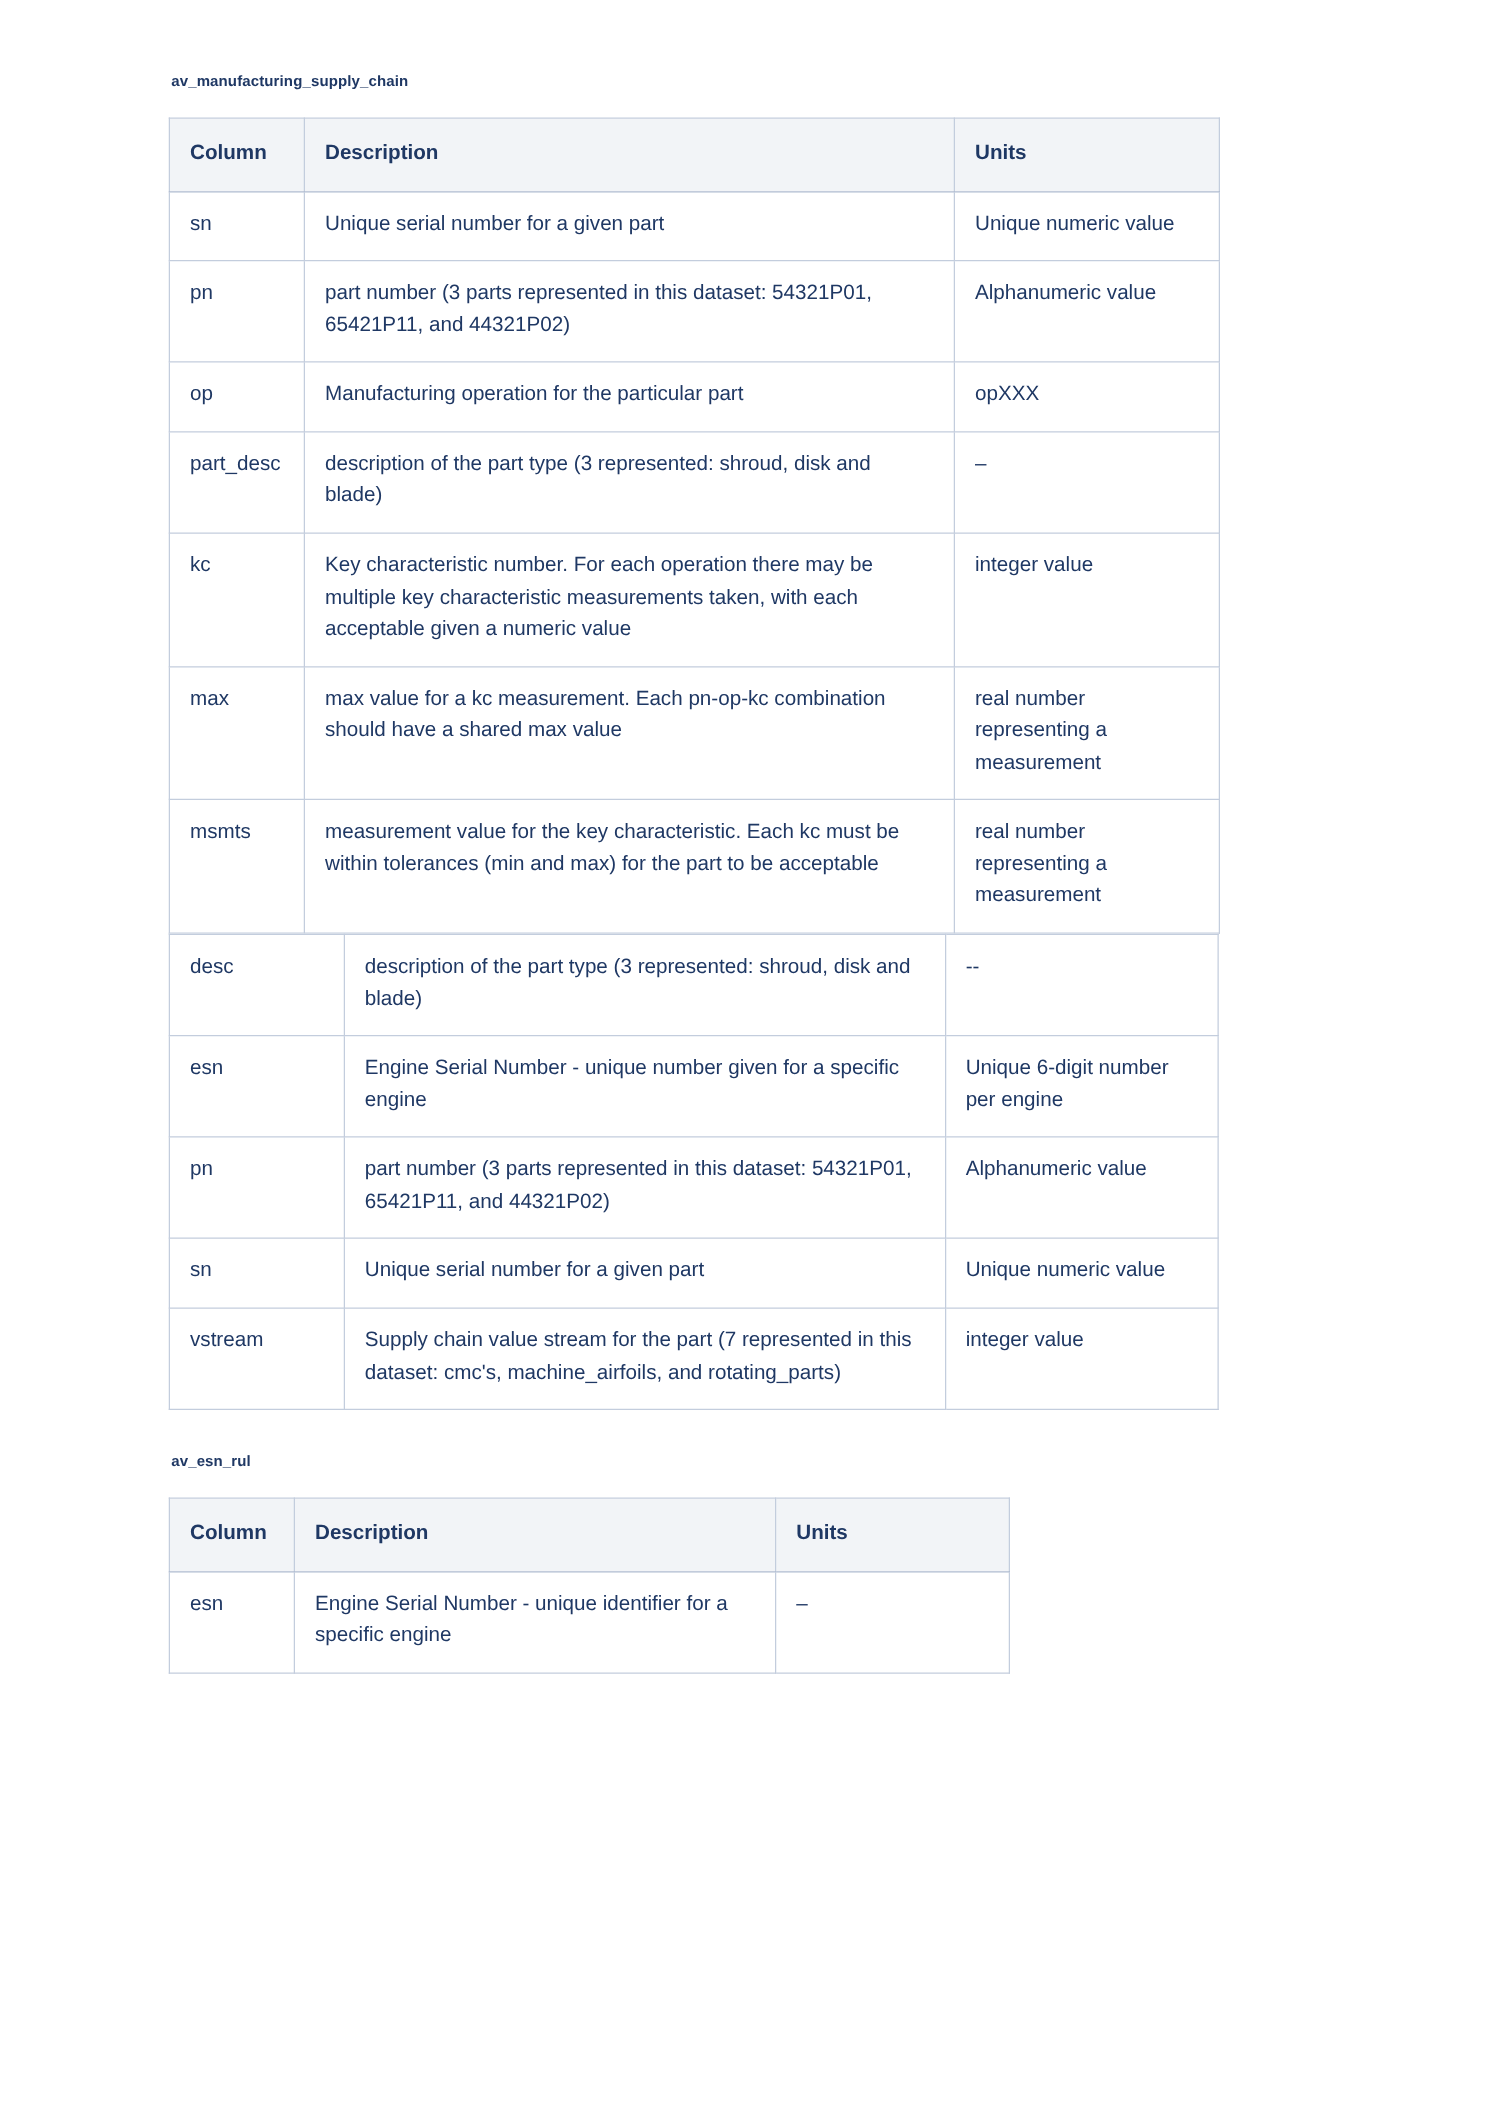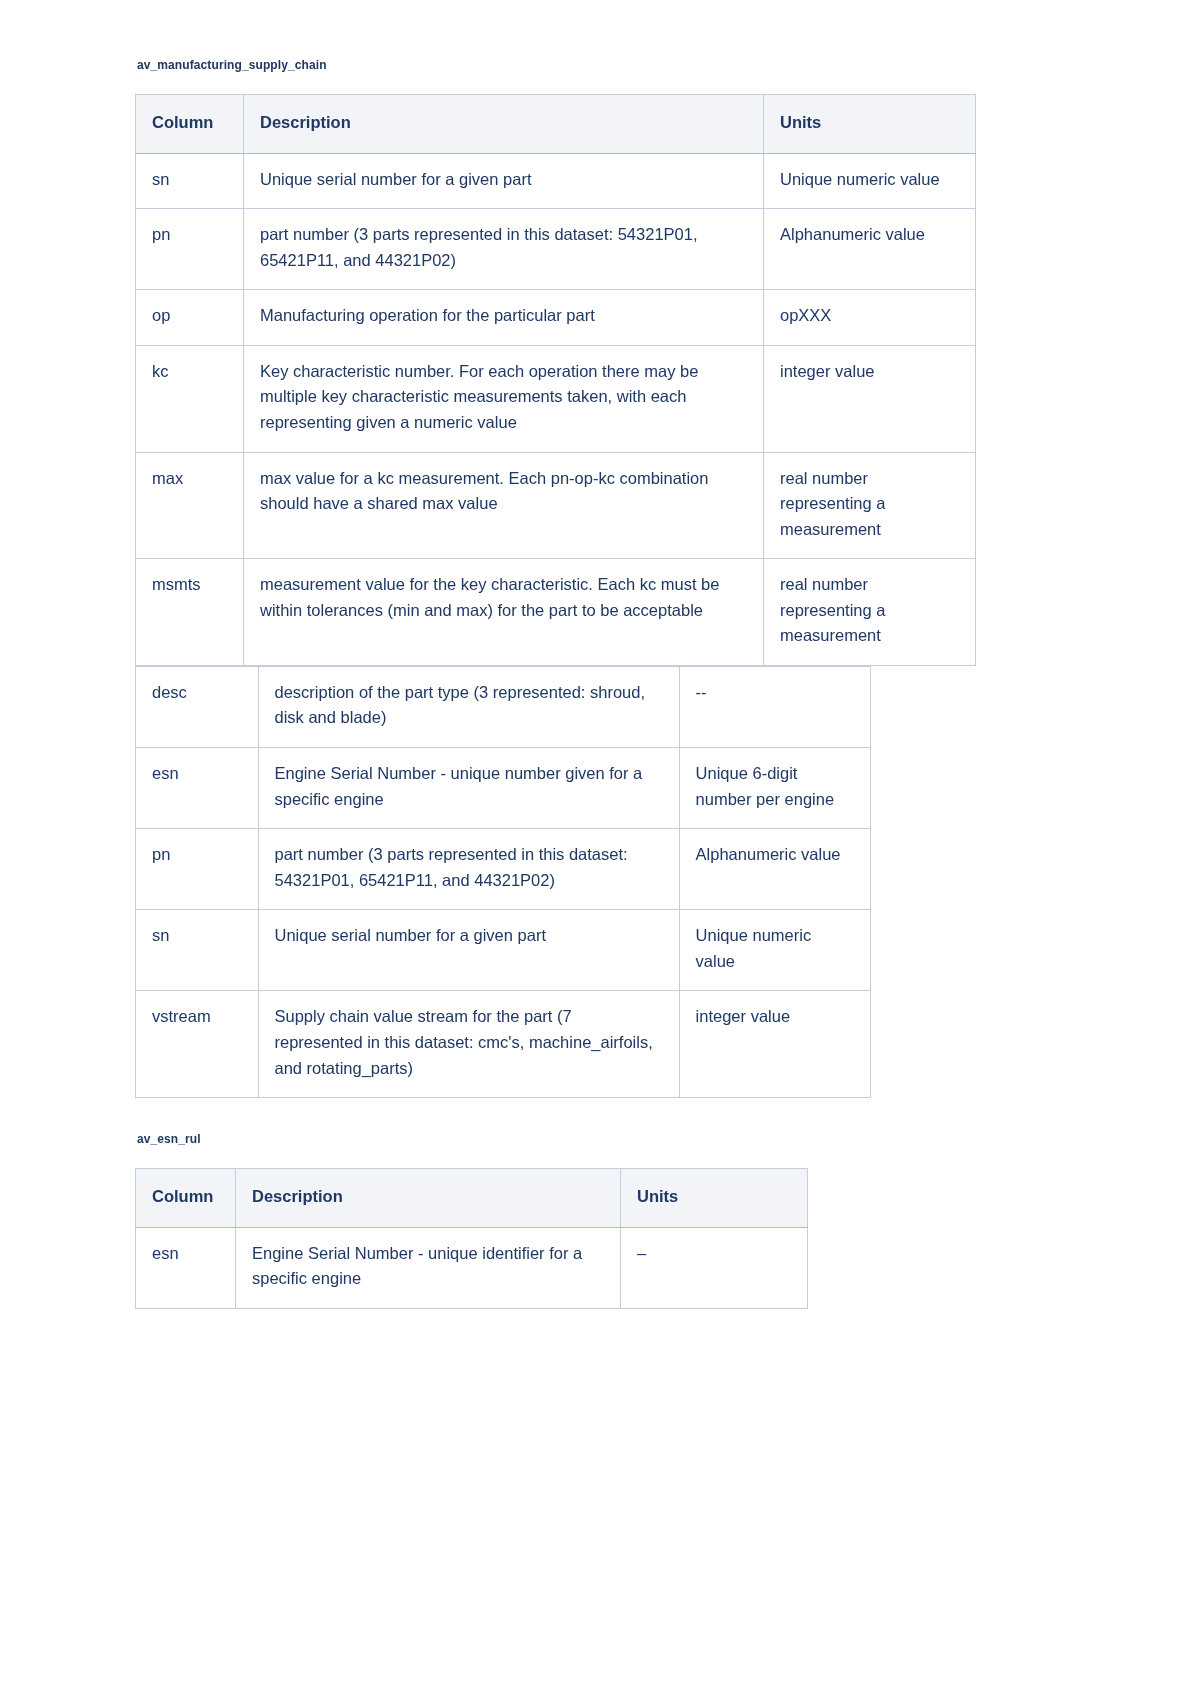--- a/index.html
+++ b/index.html
@@ -27,21 +27,21 @@
     color: #1f3864;
     letter-spacing: 0.1px;
     margin: 0 0 22px 2px;
   }
   .section-title.second { margin-top: 34px; }
   .section-title.third  { margin-top: 34px; }
 
   table.doc-table {
     border-collapse: collapse;
     table-layout: fixed;
-    width: 736px;
+    width: 840px;
     border: 1px solid #aebbd0;
     background: #ffffff;
   }
   table.doc-table.narrow { width: 672px; }
 
   table.doc-table td,
   table.doc-table th {
     border: 1px solid #c3cddd;
     vertical-align: top;
     text-align: left;
@@ -102,22 +102,27 @@
         <td class="cell-col">pn</td>
         <td>part number (3 parts represented in this dataset: 54321P01, 65421P11, and 44321P02)</td>
         <td>Alphanumeric value</td>
       </tr>
       <tr>
         <td class="cell-col">op</td>
         <td>Manufacturing operation for the particular part</td>
         <td>opXXX</td>
       </tr>
       <tr>
+        <td class="cell-col">part_desc</td>
+        <td>description of the part type (3 represented: shroud, disk and blade)</td>
+        <td>–</td>
+      </tr>
+      <tr>
         <td class="cell-col">kc</td>
-        <td>Key characteristic number. For each operation there may be multiple key characteristic measurements taken, with each representing given a numeric value</td>
+        <td>Key characteristic number. For each operation there may be multiple key characteristic measurements taken, with each acceptable given a numeric value</td>
         <td>integer value</td>
       </tr>
       <tr>
         <td class="cell-col">max</td>
         <td>max value for a kc measurement. Each pn-op-kc combination should have a shared max value</td>
         <td>real number representing a measurement</td>
       </tr>
       <tr>
         <td class="cell-col">msmts</td>
         <td>measurement value for the key characteristic. Each kc must be within tolerances (min and max) for the part to be acceptable</td>

